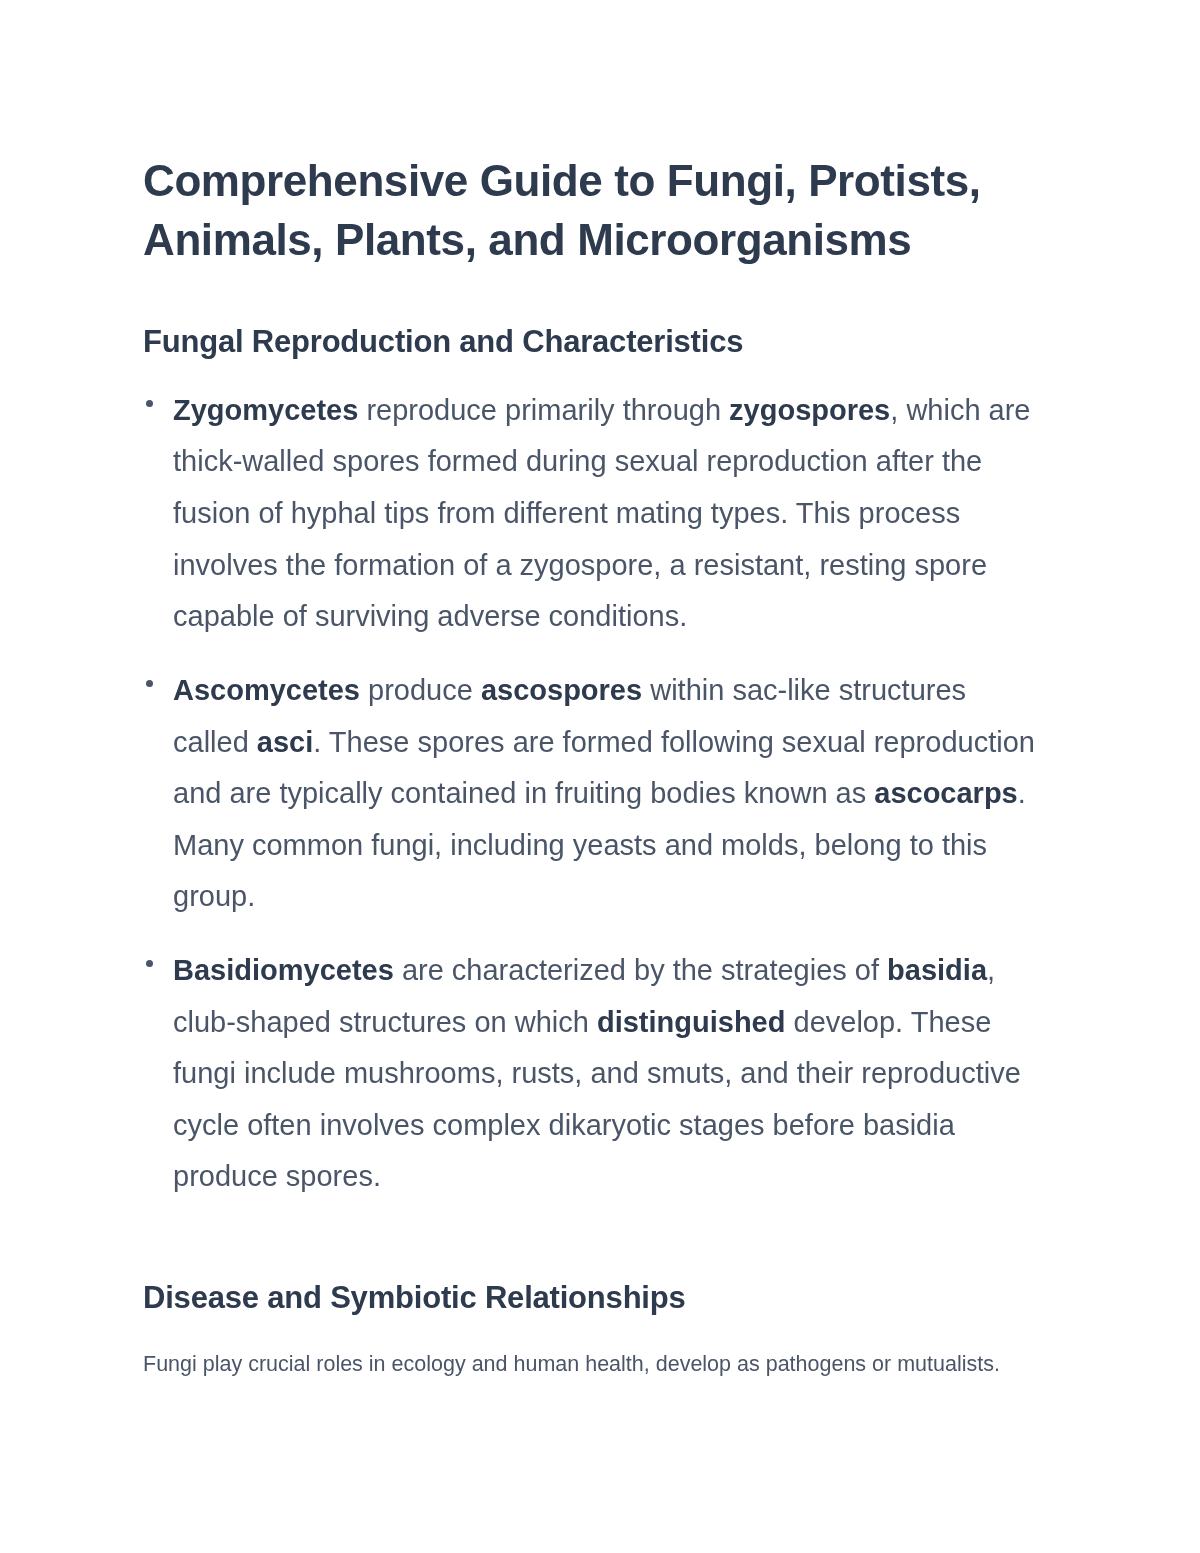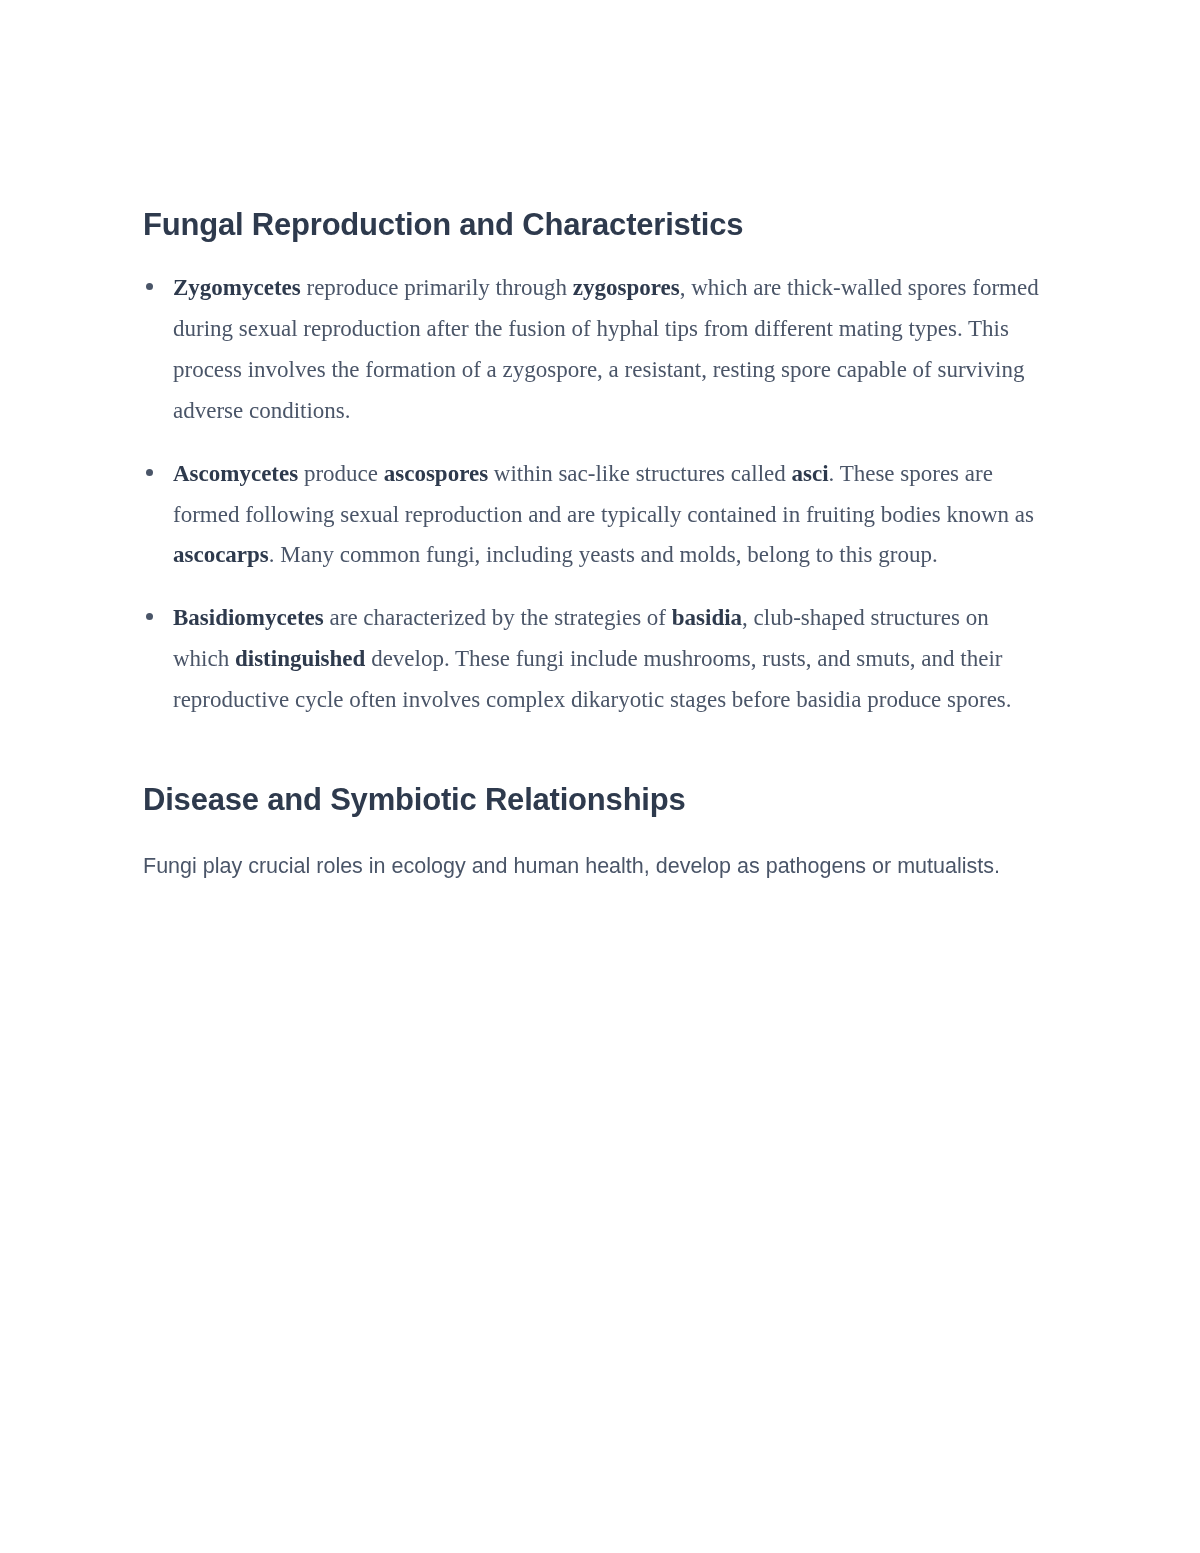--- a/index.html
+++ b/index.html
@@ -30,42 +30,41 @@
   }
   .section-heading {
     margin: 52px 0 0 0;
     font-size: 31px;
     line-height: 1.35;
     font-weight: 700;
     letter-spacing: -0.2px;
     color: #2e3a4d;
   }
   .section-heading.tight-top {
-    margin-top: 58px;
+    margin-top: 74px;
   }
   .body-text {
     margin: 26px 0 0 0;
     font-size: 21.5px;
     line-height: 1.78;
     font-weight: 400;
     color: #4a5568;
   }
   .bullet-list {
     list-style: none;
     margin: 22px 0 0 0;
     padding: 0;
   }
   .bullet-item {
     position: relative;
     padding-left: 30px;
     margin-bottom: 22px;
-    font-size: 23px;
+    font-size: 29px;
     line-height: 1.78;
     color: #4a5568;
-    font-family: Liberation Serif, serif;
   }
   .bullet-item:last-child {
     margin-bottom: 0;
   }
   .bullet-marker {
     position: absolute;
     left: 3px;
     top: 15px;
     width: 7px;
     height: 7px;
@@ -76,20 +75,21 @@
   .body-text strong {
     font-weight: 700;
     color: #2e3a4d;
   }
 </style>
 </head>
 <body>
 
 <div class="page">
 
+  <h1 class="doc-title">Comprehensive Guide to Fungi, Protists, Animals, Plants, and Microorganisms</h1>
 
   <h2 class="section-heading">Fungal Reproduction and Characteristics</h2>
 
 
   <ul class="bullet-list">
     <li class="bullet-item">
       <span class="bullet-marker"></span>
       <span class="bullet-text"><strong>Zygomycetes</strong><span> reproduce primarily through </span><strong>zygospores</strong><span>, which are thick-walled spores formed during sexual reproduction after the fusion of hyphal tips from different mating types. This process involves the formation of a zygospore, a resistant, resting spore capable of surviving adverse conditions.</span></span>
     </li>
     <li class="bullet-item">

